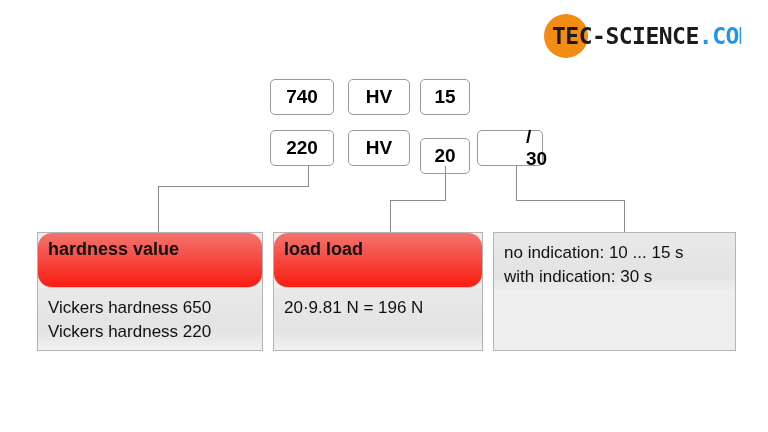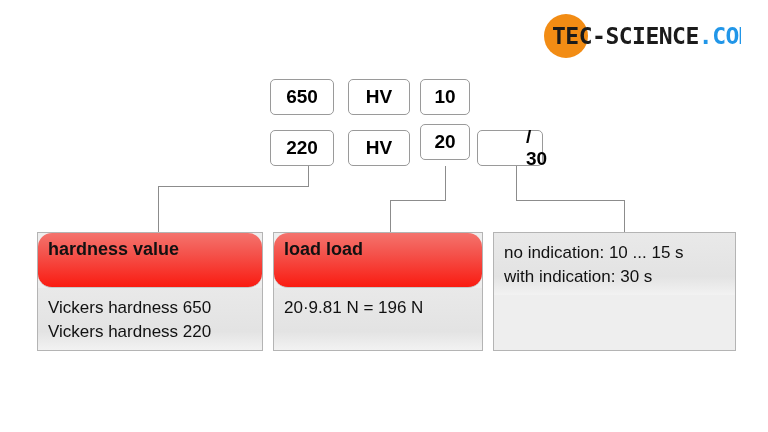--- a/index.html
+++ b/index.html
@@ -115,27 +115,27 @@
 </head>
 <body>
 
 <div id="stage">
 
   <div id="logo">
     <div id="logo-dot"></div>
     <div id="logo-text"><span class="logo-dark">TEC-SCIENCE</span><span class="logo-blue">.COM</span></div>
   </div>
 
-  <div class="codebox" style="left:258px; top:79px; width:64px;">650</div>
+  <div class="codebox" style="left:258px; top:79px; width:64px;">740</div>
   <div class="codebox" style="left:336px; top:79px; width:62px;">HV</div>
-  <div class="codebox" style="left:408px; top:79px; width:50px;">10</div>
+  <div class="codebox" style="left:408px; top:79px; width:50px;">15</div>
 
   <div class="codebox" style="left:258px; top:130px; width:64px;">220</div>
   <div class="codebox" style="left:336px; top:130px; width:62px;">HV</div>
-  <div class="codebox" style="left:408px; top:124px; width:50px;">20</div>
+  <div class="codebox" style="left:408px; top:138px; width:50px;">20</div>
   <div class="codebox left-align" style="left:465px; top:130px; width:66px;padding-left:48px;">/ 30</div>
 
   <div class="conn-v" style="left:296px; top:166px; height:21px;"></div>
   <div class="conn-h" style="left:146px; top:186px; width:151px;"></div>
   <div class="conn-v" style="left:146px; top:186px; height:47px;"></div>
 
   <div class="conn-v" style="left:433px; top:166px; height:35px;"></div>
   <div class="conn-h" style="left:378px; top:200px; width:56px;"></div>
   <div class="conn-v" style="left:378px; top:200px; height:33px;"></div>
 

